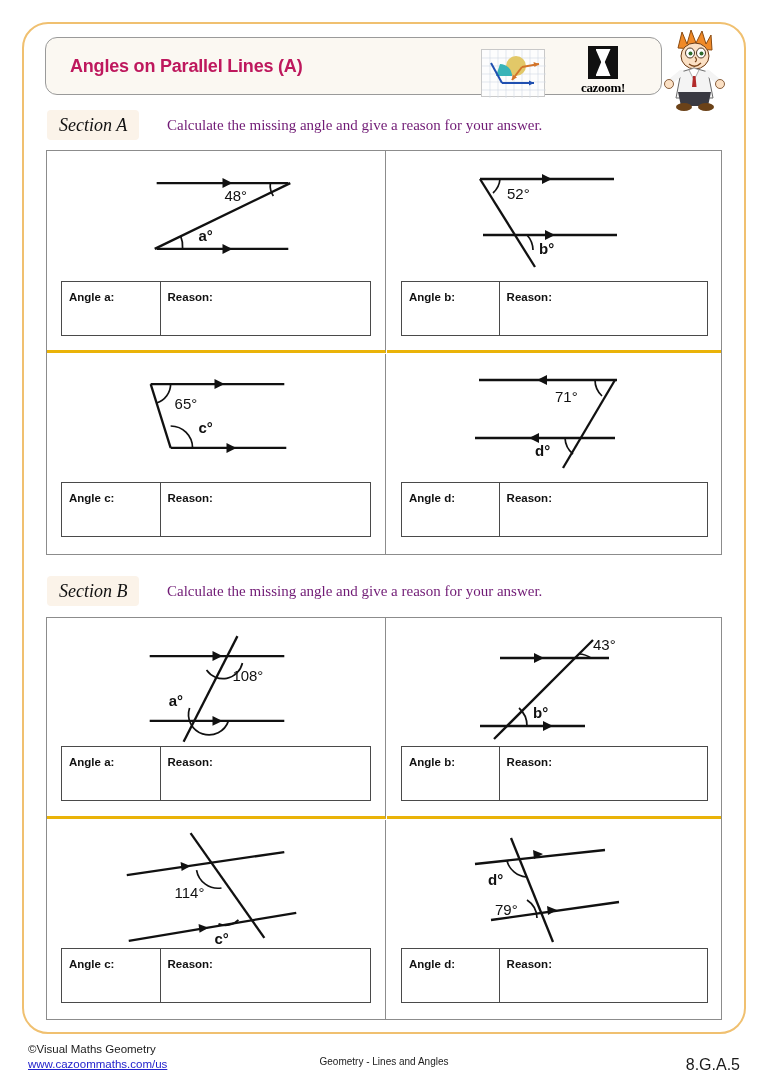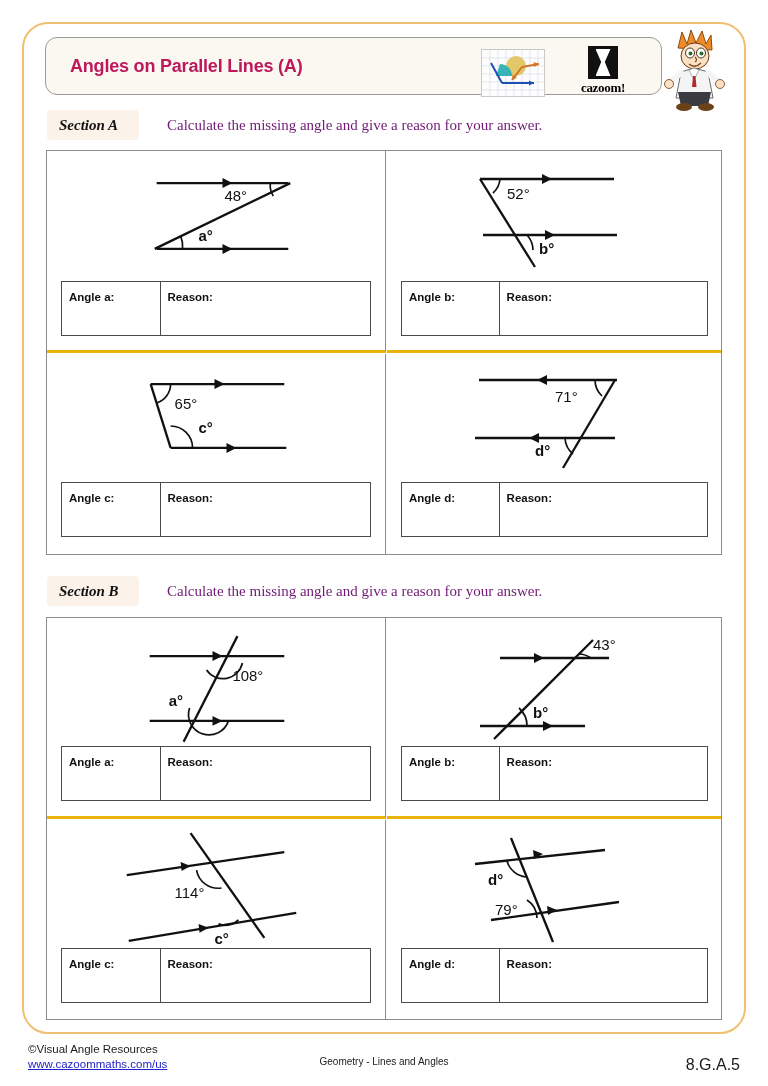--- a/index.html
+++ b/index.html
@@ -100,23 +100,23 @@
     left: 0; top: 0;
     width: 92px; height: 30px;
     background: #fbf3e9;
     border-radius: 4px;
   }
   .section-chip-label {
     position: absolute;
     left: 12px; top: 50%;
     transform: translateY(-50%);
     font-family: "Liberation Serif", serif;
-    font-weight: bold;
+    font-weight: normal;
     font-style: italic;
-    font-size: 15px;
+    font-size: 18px;
     color: #121212;
     white-space: nowrap;
   }
   .section-instr {
     position: absolute;
     left: 120px; top: 50%;
     transform: translateY(-50%);
     font-family: "Liberation Serif", serif;
     font-size: 15px;
     color: #701a75;
@@ -474,20 +474,20 @@
         </div>
         <div class="ans-col-reason">
           <span class="ans-label">Reason:</span>
         </div>
       </div>
     </div>
   </div>
 
   <div id="footer">
     <div id="foot-left">
-      <span>©Visual Angle Resources</span>
+      <span>©Visual Maths Geometry</span>
       <a id="foot-url" href="#">www.cazoommaths.com/us</a>
     </div>
     <div id="foot-center">Geometry - Lines and Angles</div>
     <div id="foot-right">8.G.A.5</div>
   </div>
 
 </div>
 
 </body></html>

